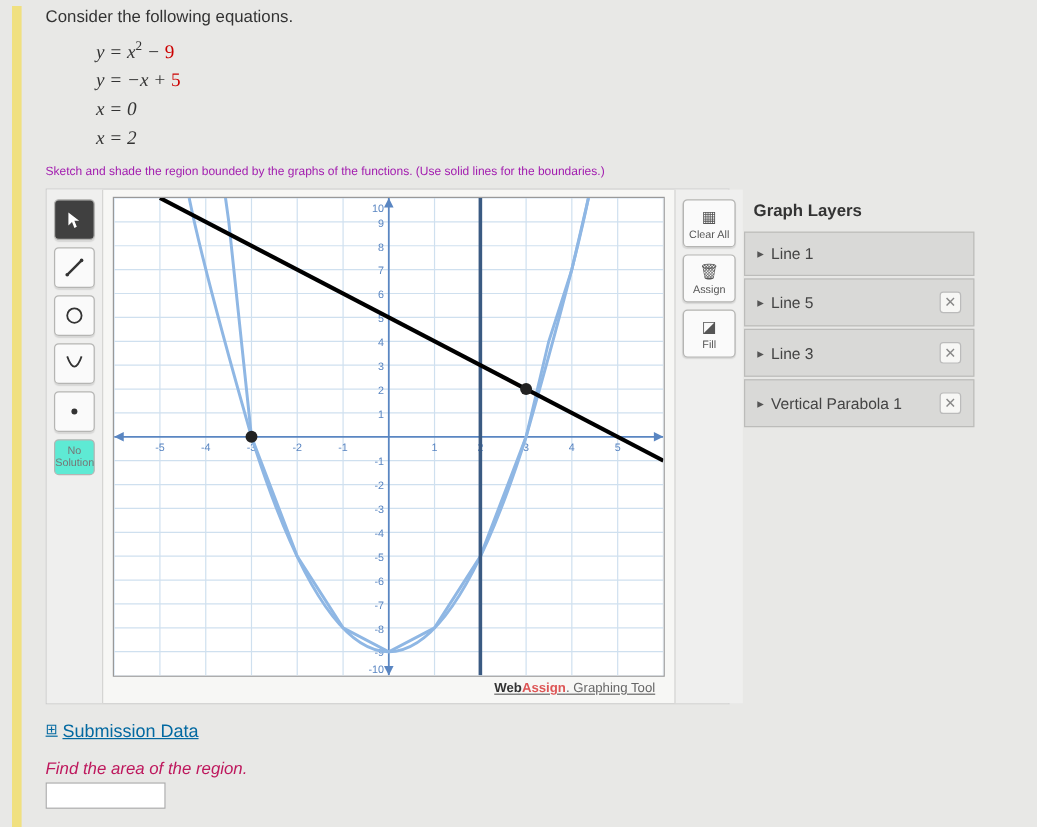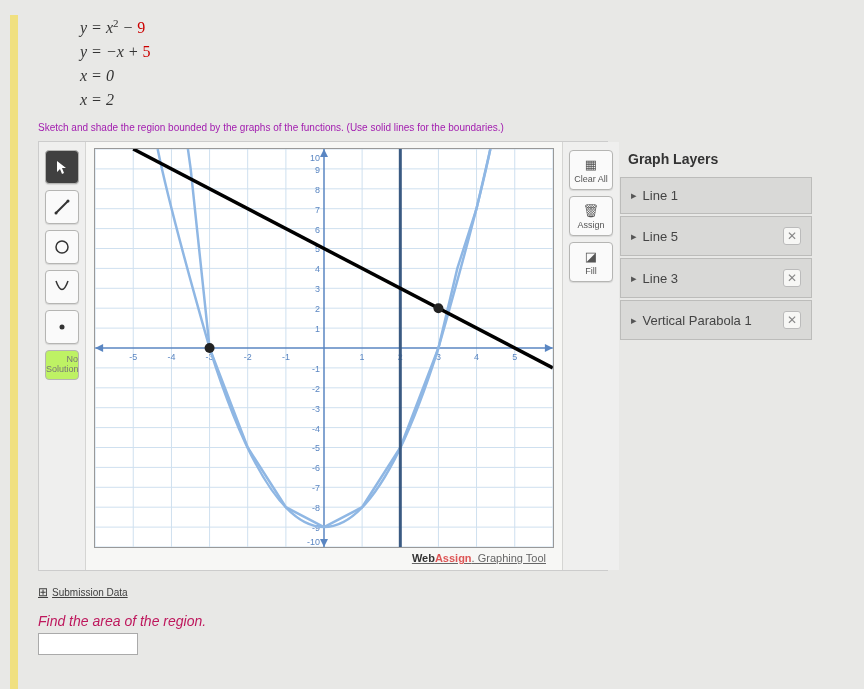--- a/index.html
+++ b/index.html
@@ -30,21 +30,21 @@
   .graph-row { display: flex; align-items: flex-start; }
 
   .tool-area { display: flex; background: #f7f7f5; border: 1px solid #ccc; width: 570px;}
   .toolbar-left { display:flex; flex-direction: column; gap:6px; padding:8px 6px; background:#efefee; border-right:1px solid #d5d5d3;}
   .tool-btn {
     width: 34px; height: 34px; background:#fafafa; border:1px solid #b5b5b3; border-radius:4px;
     display:flex; align-items:center; justify-content:center; cursor:pointer; box-shadow: 0 1px 1px rgba(0,0,0,0.1);
   }
   .tool-btn.active { background:#404040; color:#fff; }
   .tool-btn svg { display:block; }
-  .no-sol { width:34px; text-align:right; font-size:9px; line-height:1.1; color:#777; padding:4px 0; border:1px solid #b5b5b3; border-radius:4px; background:#bef264; cursor:pointer;}
+  .no-sol { width:34px; text-align:center; font-size:9px; line-height:1.1; color:#777; padding:4px 0; border:1px solid #b5b5b3; border-radius:4px; background:#5eead4; cursor:pointer;}
 
   .graph-stage { flex:1; padding:6px 8px 2px 8px; }
   .graph-svg { background:#fff; border:1px solid #999; width:460px; height:400px; display:block; }
   .webassign-brand { text-align:right; font-size:11px; padding:4px 8px 4px 0; color:#666;text-decoration:underline;}
   .webassign-brand b { color:#333; }
   .webassign-brand .assign { color:#d55; font-weight:bold; }
 
   .toolbar-right { display:flex; flex-direction:column; gap:6px; padding:8px 6px; background:#efefee; border-left:1px solid #d5d5d3;}
   .right-btn {
     width:44px; height:40px; background:#fafafa; border:1px solid #b5b5b3; border-radius:4px;
@@ -55,33 +55,34 @@
   .layers-panel { margin-left:12px; width:192px; }
   .layers-title { font-size:14px; font-weight:bold; padding:10px 8px; color:#333;}
   .layer-item {
     background:#d9d9d7; color:#444; padding:10px 10px; border:1px solid #bcbcba;
     font-size:13px; display:flex; justify-content:space-between; cursor:pointer; margin-bottom:2px;
   }
   .layer-item .lt { display:flex; align-items:center; gap:6px;}
   .layer-item .lt:before { content:"▸"; font-size:11px; color:#555;}
   .close-x { width:18px; height:18px; font-size:12px; color:#888; border:1px solid #bbb; border-radius:3px; background:#f7f7f5; text-align:center; line-height:16px; cursor:pointer; margin-left:6px; }
 
-  .submission-link { color:#404040; font-size:10px; text-decoration:underline; margin:14px 0 14px 0; display:flex; align-items:center; gap:4px; cursor:pointer;}
+  .submission-link { color:#0369a1; font-size:15px; text-decoration:underline; margin:14px 0 14px 0; display:flex; gap:4px; cursor:pointer;}
   .submission-link:before { content:"⊞"; text-decoration:none; display:inline-block; font-size:12px;}
 
   .find-area { font-size:14px; color:#be185d;font-style:italic; }
   .answer-box { width:100px; height:22px; border:1px solid #aaa; background:#fff; margin-top:4px; padding: 2px 4px; font-size:13px;}
 
   .layers-container { position:relative; }
 </style>
 </head>
 <body>
 
 <div class="page-border">
 
+  <div class="question-text">Consider the following equations.</div>
 
   <div class="equations">
     <div>
       <span>y = x</span><sup>2</sup><span> − </span><span class="red-num">9</span>
     </div>
     <div>
       <span>y = −x + </span><span class="red-num">5</span>
     </div>
     <div>x = 0</div>
     <div>x = 2</div>

